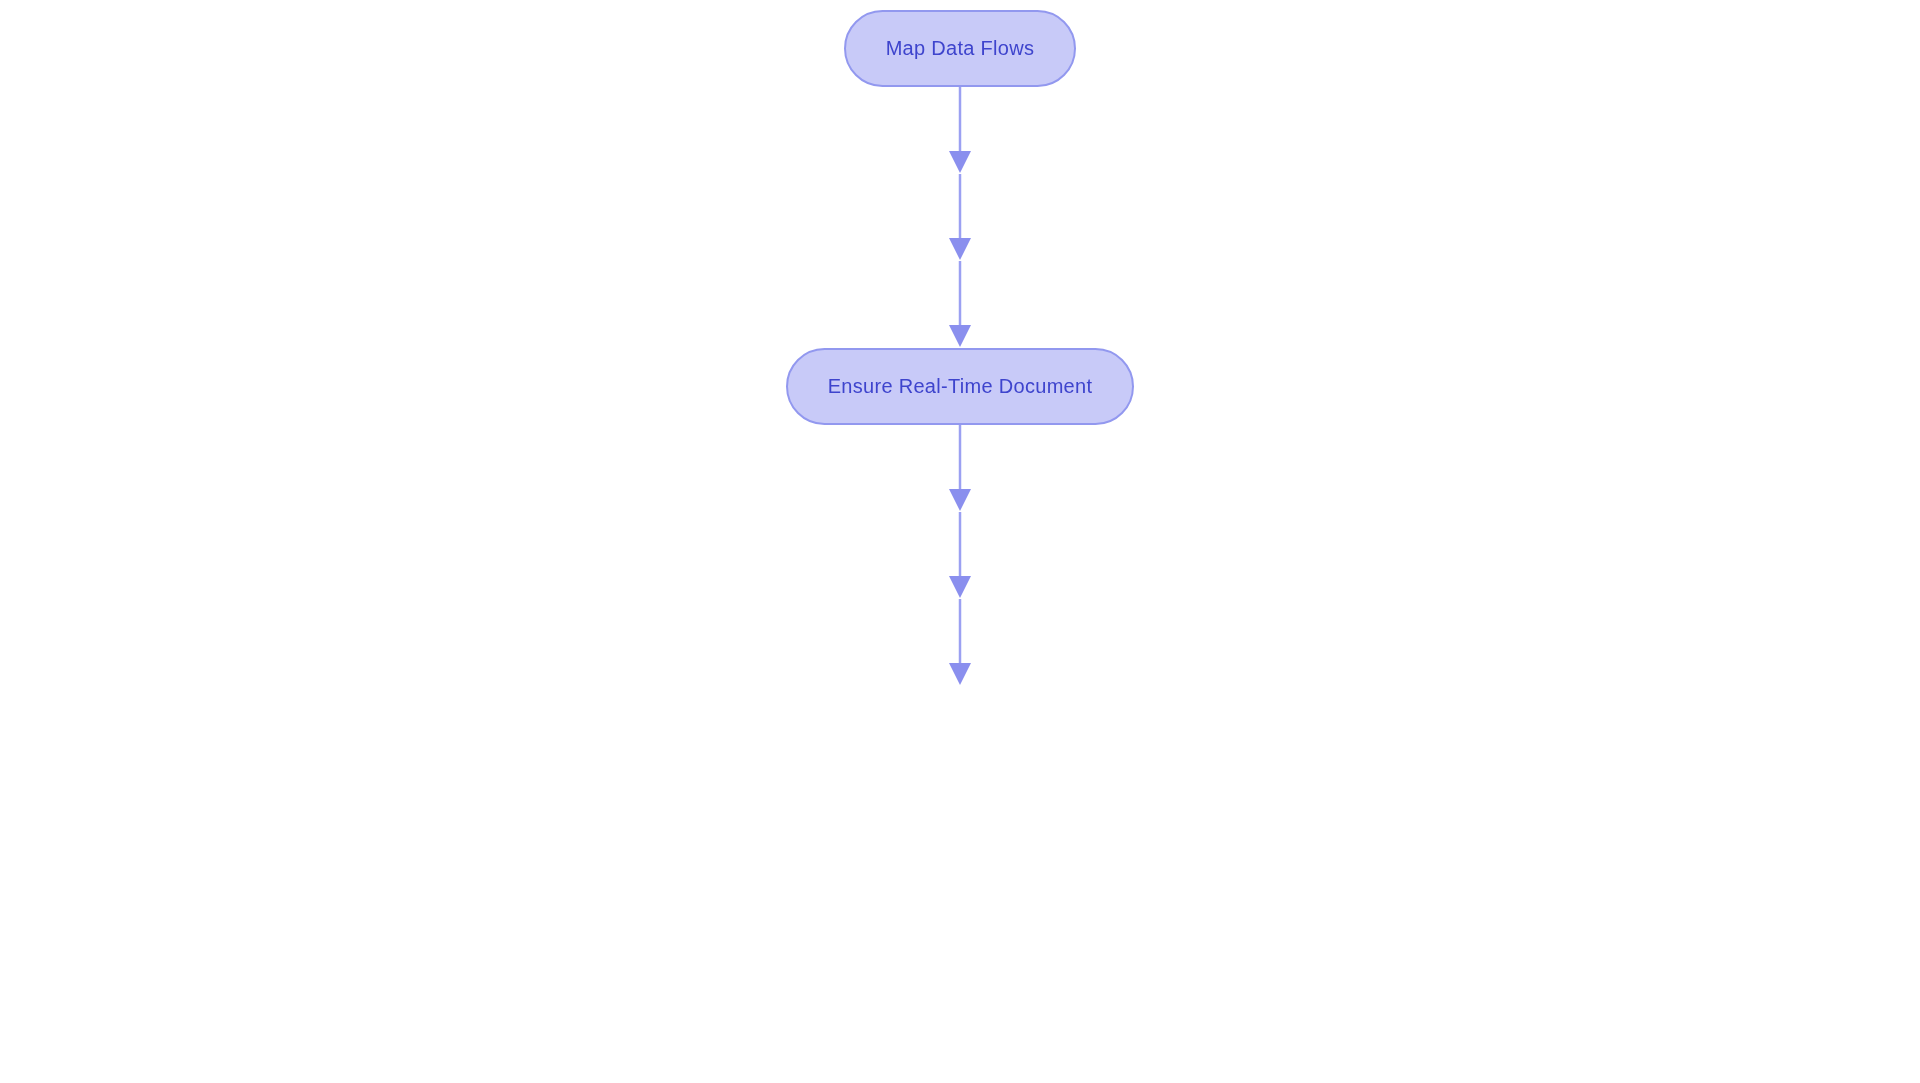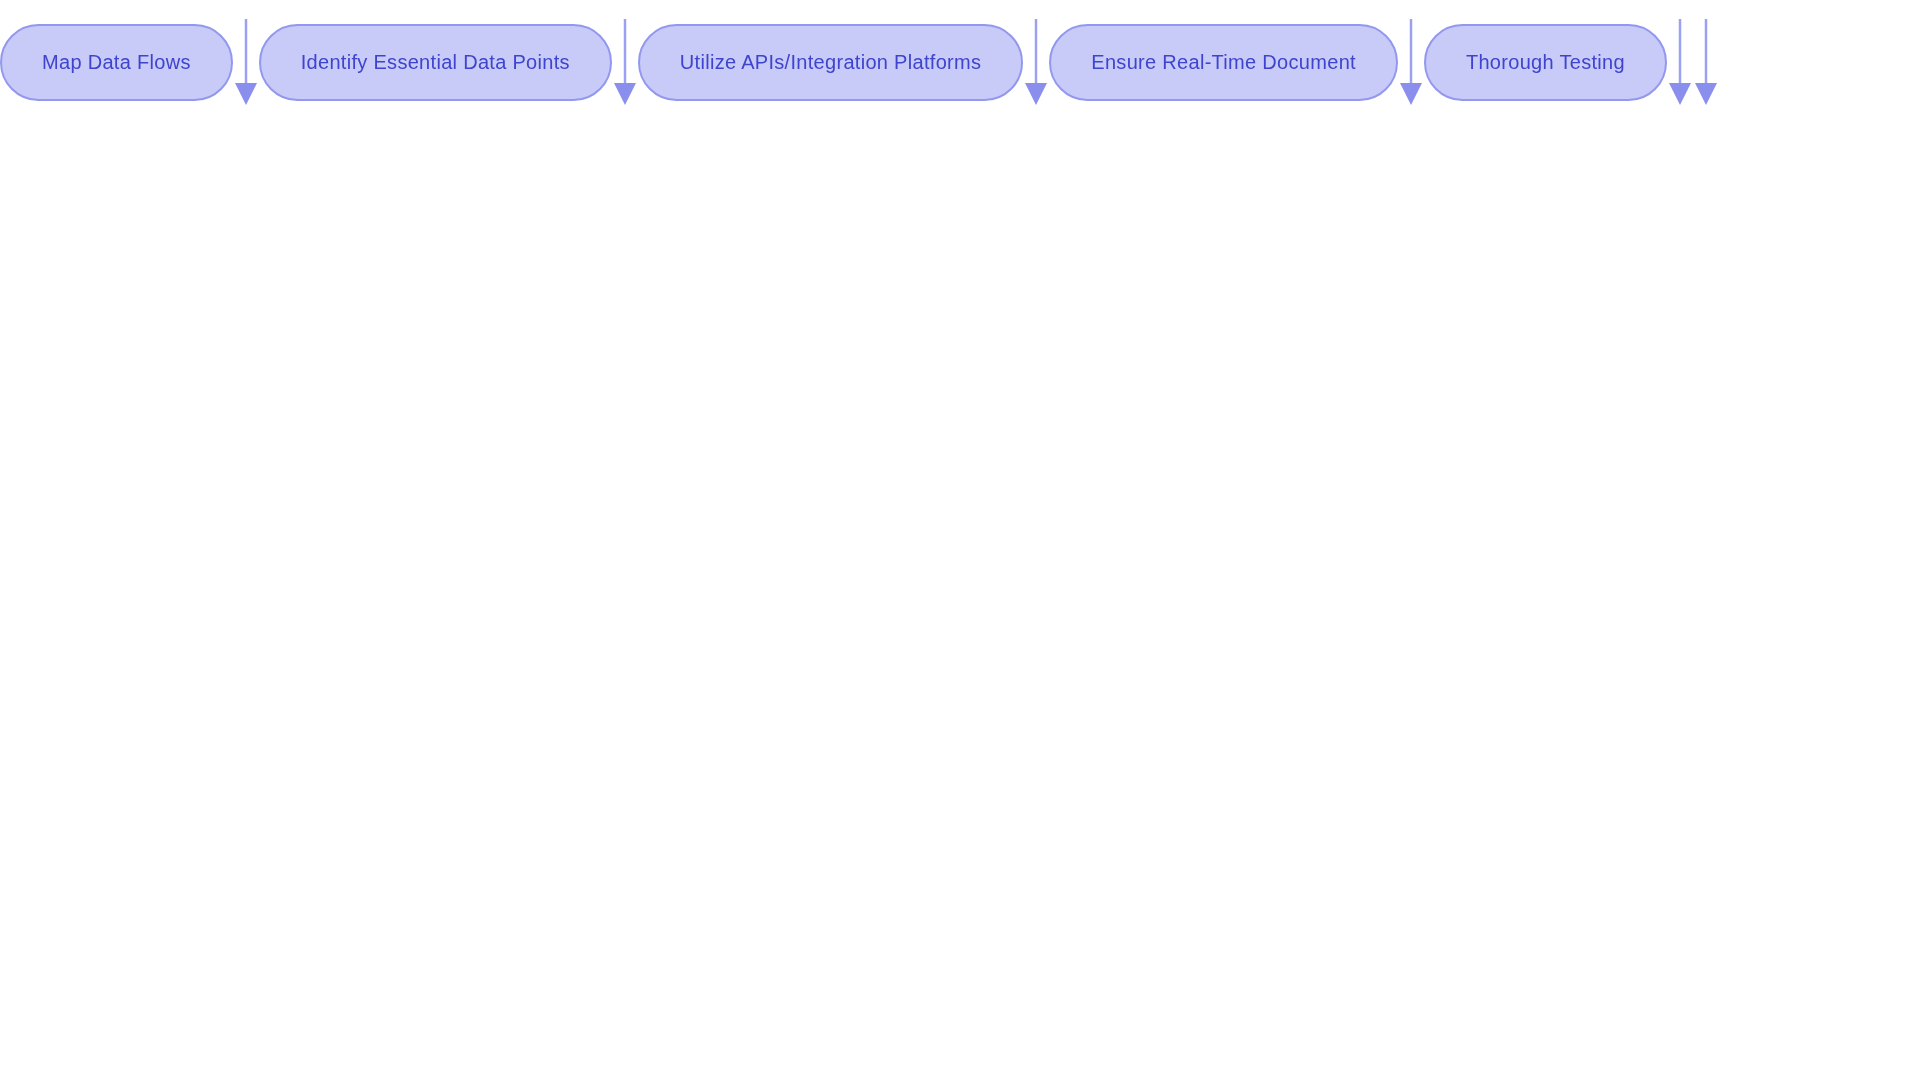--- a/index.html
+++ b/index.html
@@ -10,23 +10,23 @@
   .canvas {
     position: relative;
     width: 1920px;
     height: 1083px;
     background: var(--bg, #ffffff);
     overflow: hidden;
     font-family: "Liberation Sans", sans-serif;
   }
   .flow {
     display: flex;
-    flex-direction: row;
+    flex-direction: column;
     align-items: center;
-    padding-top: 19px;
+    padding-top: 10px;
   }
   .node {
     box-sizing: border-box;
     height: 77px;
     padding: 0 40px;
     display: flex;
     align-items: center;
     justify-content: center;
     background: var(--node-fill, #c8caf8);
     border: 2px solid var(--node-border, #9298ef);
@@ -57,50 +57,41 @@
   <div id="flow" class="flow">
   <div class="node">
     <span class="node-label">Map Data Flows</span>
   </div>
 
   <svg class="arrow" width="26" height="87" viewBox="0 0 26 87" aria-hidden="true">
     <line x1="13" y1="0" x2="13" y2="65"></line>
     <polygon points="2,64 24,64 13,86"></polygon>
   </svg>
 
-  <div class="node">
-    <span class="node-label">Identify Essential Data Points</span>
-  </div>
 
   <svg class="arrow" width="26" height="87" viewBox="0 0 26 87" aria-hidden="true">
     <line x1="13" y1="0" x2="13" y2="65"></line>
     <polygon points="2,64 24,64 13,86"></polygon>
   </svg>
 
-  <div class="node">
-    <span class="node-label">Utilize APIs/Integration Platforms</span>
-  </div>
 
   <svg class="arrow" width="26" height="87" viewBox="0 0 26 87" aria-hidden="true">
     <line x1="13" y1="0" x2="13" y2="65"></line>
     <polygon points="2,64 24,64 13,86"></polygon>
   </svg>
 
   <div class="node">
     <span class="node-label">Ensure Real-Time Document</span>
   </div>
 
   <svg class="arrow" width="26" height="87" viewBox="0 0 26 87" aria-hidden="true">
     <line x1="13" y1="0" x2="13" y2="65"></line>
     <polygon points="2,64 24,64 13,86"></polygon>
   </svg>
 
-  <div class="node">
-    <span class="node-label">Thorough Testing</span>
-  </div>
 
   <svg class="arrow" width="26" height="87" viewBox="0 0 26 87" aria-hidden="true">
     <line x1="13" y1="0" x2="13" y2="65"></line>
     <polygon points="2,64 24,64 13,86"></polygon>
   </svg>
 
 
   <svg class="arrow" width="26" height="87" viewBox="0 0 26 87" aria-hidden="true">
     <line x1="13" y1="0" x2="13" y2="65"></line>
     <polygon points="2,64 24,64 13,86"></polygon>

